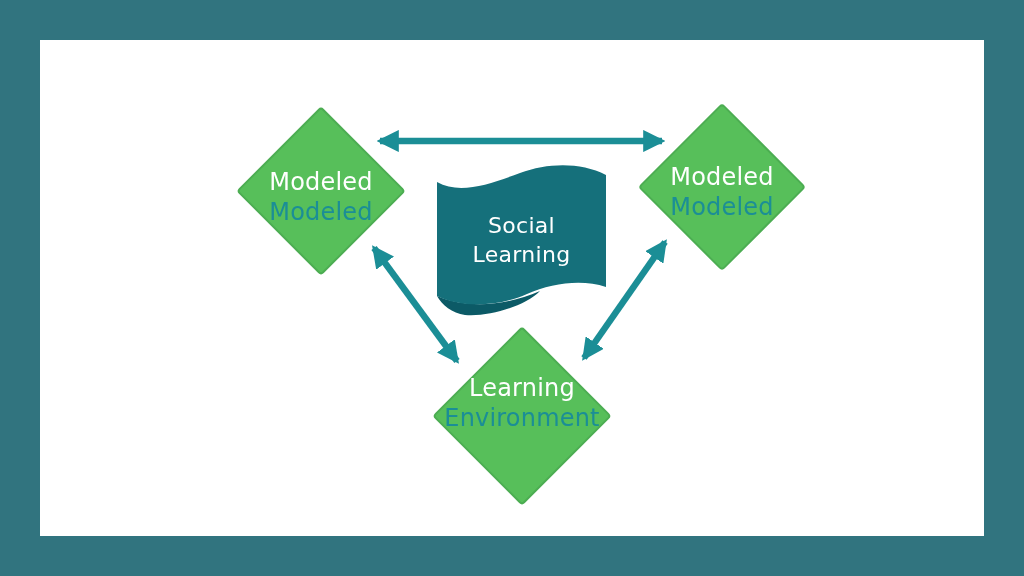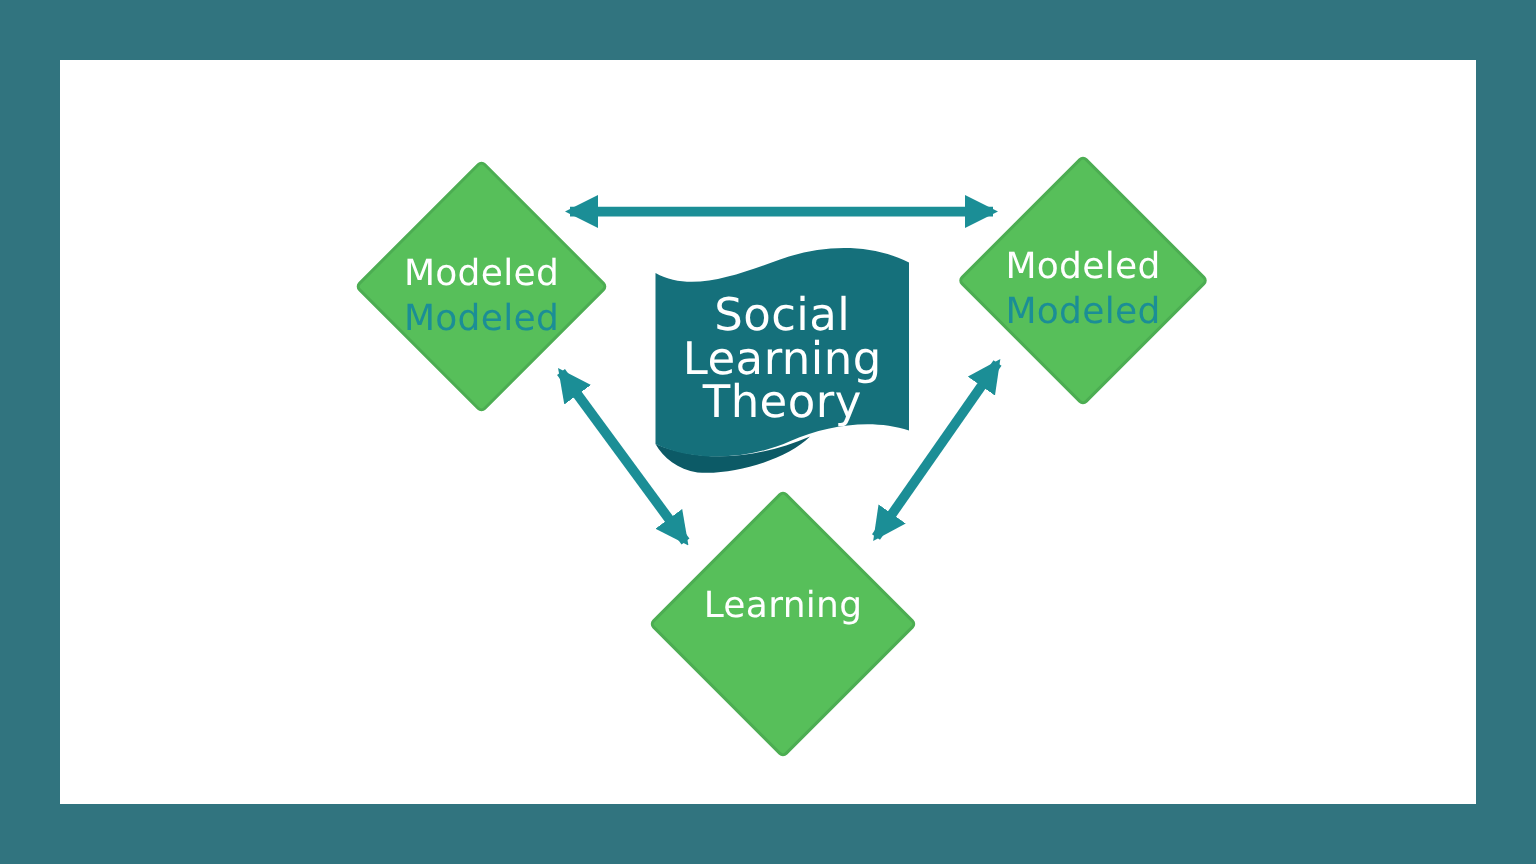--- a/index.html
+++ b/index.html
@@ -92,21 +92,21 @@
     top: 176px;
     width: 169px;
     height: 123px;
     display: flex;
     flex-direction: column;
     align-items: center;
     justify-content: center;
     transform: translateY(2px);
     text-align: center;
     color: var(--text-light, #FFFFFF);
-    font-size: 30px;
+    font-size: 22px;
     line-height: 29px;
     letter-spacing: 0.3px;
     z-index: 2;
   }
 </style>
 </head>
 <body>
 
 <div class="stage">
   <div class="canvas"></div>
@@ -150,21 +150,21 @@
     <div class="diamond-label">
       <span class="l1">Modeled</span>
       <span class="l2">Modeled</span>
     </div>
   </div>
 
   <div class="diamond d-environment">
     <div class="diamond-shape"></div>
     <div class="diamond-label">
       <span class="l1">Learning</span>
+      <span class="l2">Environment</span>
     </div>
   </div>
 
   <div class="flag-label">
     <span>Social</span>
     <span>Learning</span>
-    <span>Theory</span>
   </div>
 </div>
 
 </body></html>

